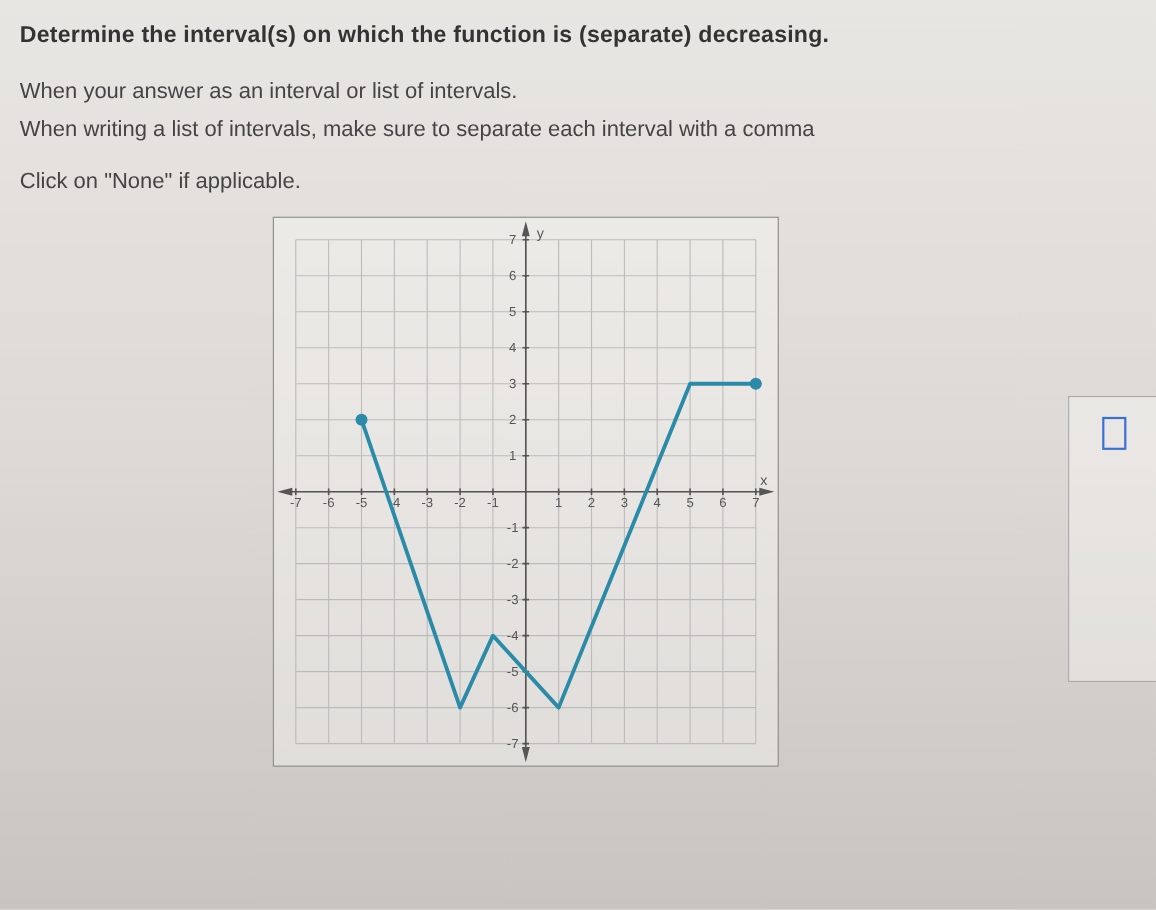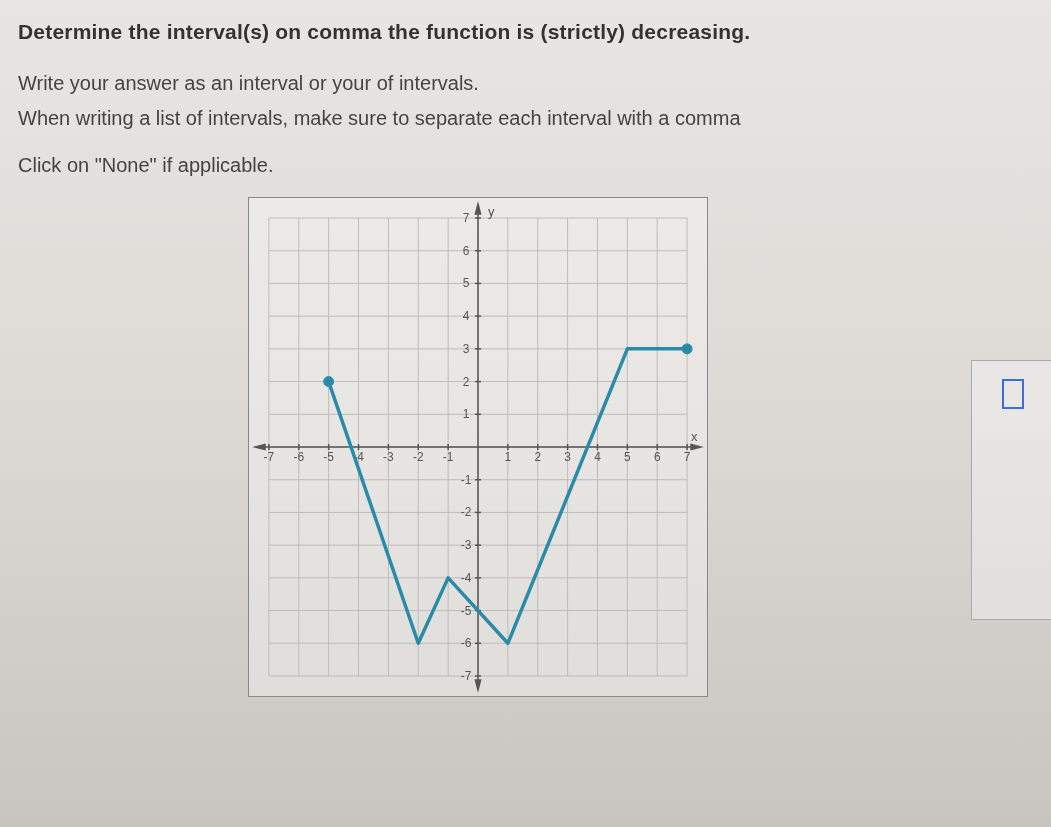--- a/index.html
+++ b/index.html
@@ -109,22 +109,22 @@
       background: transparent;
     }
     .blur-overlay {
       filter: blur(0.4px);
     }
   </style>
 </head>
 <body>
 
 <div class="blur-overlay">
-  <div class="question-line1">Determine the interval(s) on comma the function is (strictly) decreasing.</div>
-  <div class="question-line2">Write your answer as an interval or your of intervals.</div>
+  <div class="question-line1">Determine the interval(s) on which the function is (separate) decreasing.</div>
+  <div class="question-line2">When your answer as an interval or list of intervals.</div>
   <div class="question-line3">When writing a list of intervals, make sure to separate each interval with a comma</div>
   <div class="question-line4">Click on "None" if applicable.</div>
 
   <div class="chart-wrapper">
     <div class="chart-container">
       <svg class="chart-svg" viewBox="0 0 460 500">
         <g id="grid-group">
             <line x1="20" x2="20" y1="20" y2="480" class="grid-line"></line>
             <line x1="50" x2="50" y1="20" y2="480" class="grid-line"></line>
             <line x1="80" x2="80" y1="20" y2="480" class="grid-line"></line>

